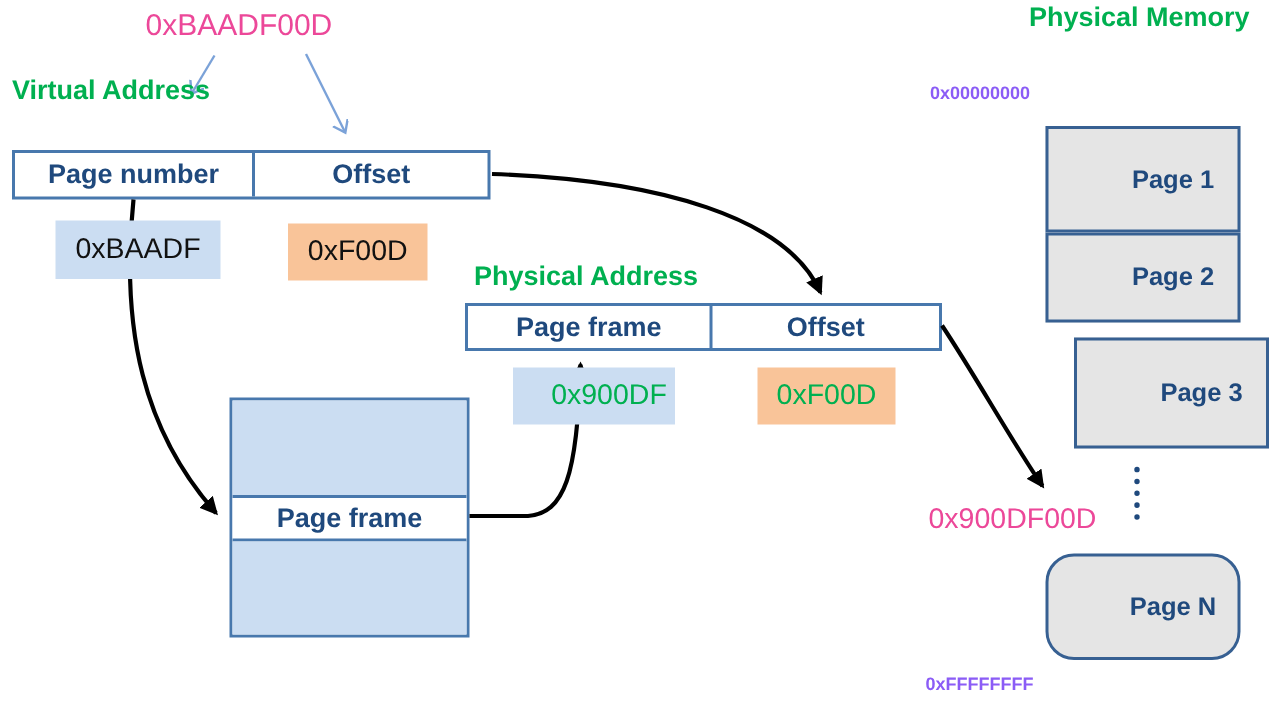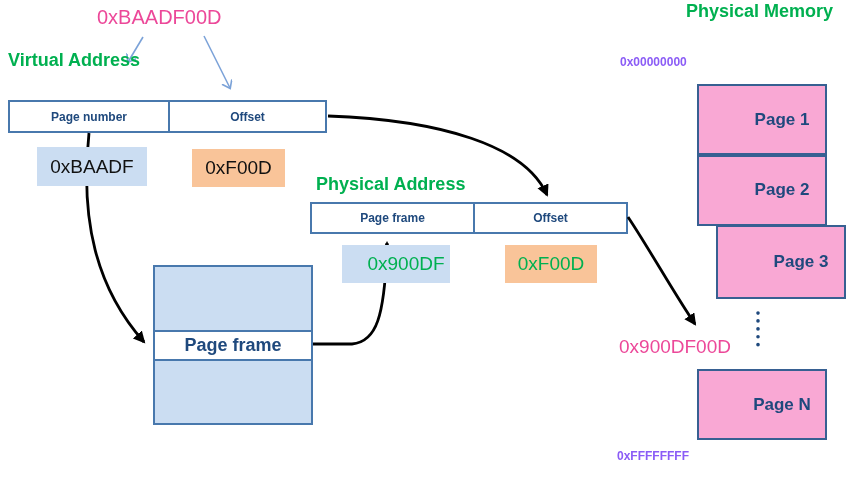--- a/index.html
+++ b/index.html
@@ -34,21 +34,21 @@
   .struct-box{
     position:absolute;
     display:flex;
     border:2.5px solid #4878AD;
     background:#ffffff;
     z-index:1;
     box-sizing:border-box;
   }
   .struct-cell{
     display:flex;align-items:center;justify-content:center;
-    color:#1F497D;font-size:12px;font-weight:600;
+    color:#1F497D;font-size:18px;font-weight:600;
     box-sizing:border-box;
   }
   .divider{border-right:2.5px solid #4878AD;}
   .chip{
     position:absolute;
     display:flex;align-items:center;justify-content:center;
     font-size:19px;
     z-index:3;
     box-sizing:border-box;
   }
@@ -70,21 +70,21 @@
     background:#ffffff;
     border-top:2.5px solid #4878AD;
     border-bottom:2.5px solid #4878AD;
     display:flex;align-items:center;justify-content:center;
     color:#1F497D;font-size:18px;font-weight:600;
     box-sizing:border-box;
   }
   .mem-box{
     position:absolute;
     left:697px;width:130px;
-    background:#f9a8d4;
+    background:#e5e5e5;
     border:2.5px solid #376092;
     box-sizing:border-box;
     display:flex;align-items:center;justify-content:center;
     color:#1F497D;font-size:17px;font-weight:600;
     z-index:1;
     padding-left:40px;
   }
   svg.arrows{position:absolute;left:0;top:0;z-index:2;}
 </style>
 </head>
@@ -143,22 +143,22 @@
     <div class="pt-row-fill"></div>
     <div class="pt-row-entry">Page frame</div>
     <div class="pt-row-fill"></div>
   </div>
 
   <div class="abs green-label" style="left:686px;top:1px;">Physical Memory</div>
 
   <div class="abs blue-addr" style="left:620px;top:55px;">0x00000000</div>
 
   <div class="mem-box" style="top:84px;height:71px;">Page 1</div>
-  <div class="mem-box" style="top:154.5px;height:71px;">Page 2</div>
+  <div class="mem-box" style="top:154.5px;height:60px;">Page 2</div>
   <div class="mem-box" style="top:225px;height:74px;margin-left:19px;">Page 3</div>
 
   <div class="abs black-addr" style="left:619px;top:336px;">0x900DF00D</div>
 
-  <div class="mem-box" style="top:369px;height:71px;">Page N</div>
+  <div class="mem-box" style="top:369px;height:71px;border-radius:19px;">Page N</div>
 
   <div class="abs blue-addr" style="left:617px;top:449px;">0xFFFFFFFF</div>
 
 </div>
 
 </body></html>

